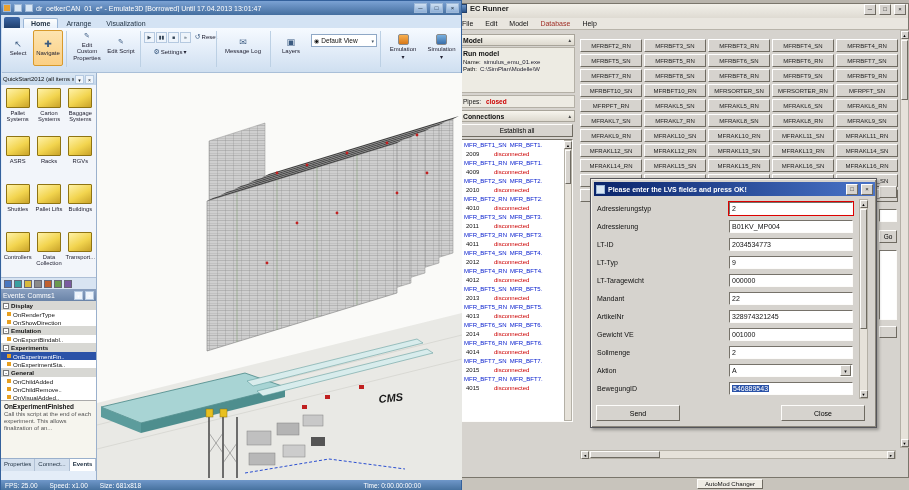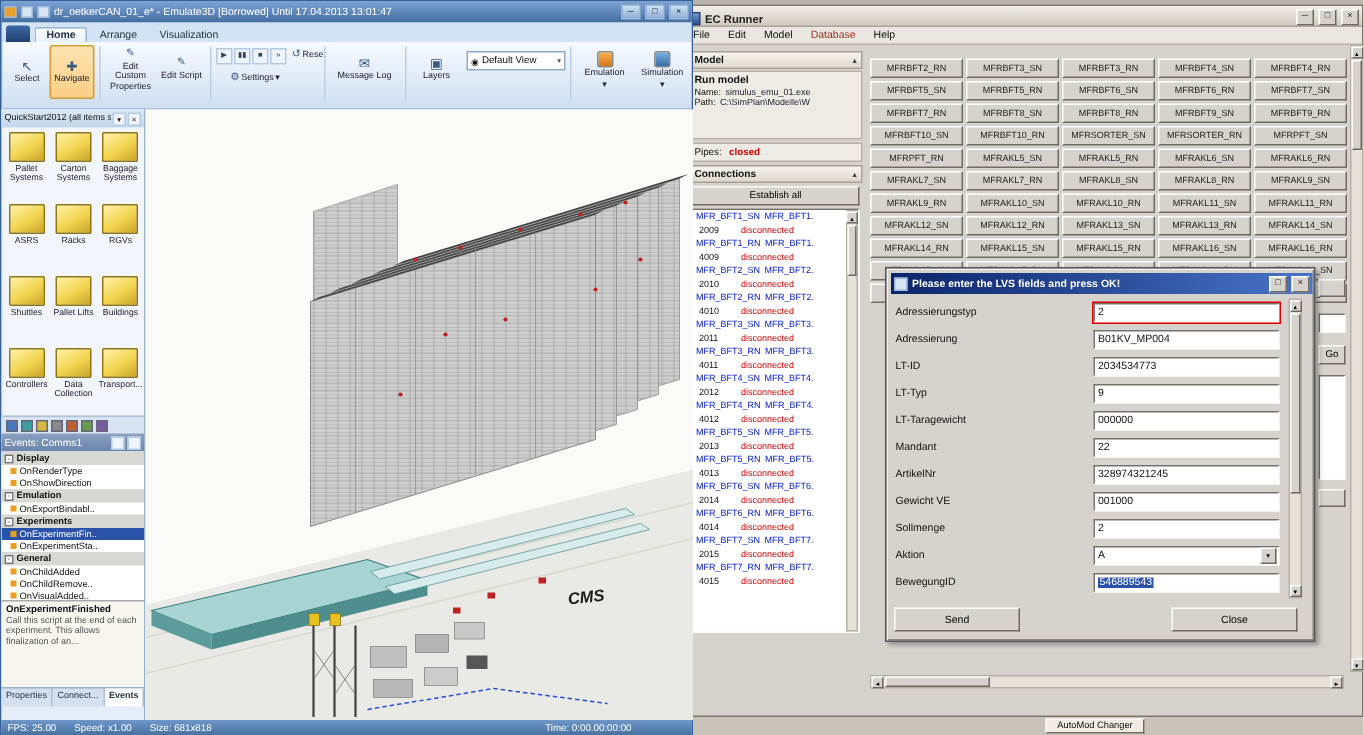--- a/index.html
+++ b/index.html
@@ -5,21 +5,21 @@
   *{margin:0;padding:0;box-sizing:border-box;font-family:"Liberation Sans",sans-serif;}
   button{font-family:inherit;cursor:default;}
   #root{position:relative;width:909px;height:490px;background:#b8b4ac;overflow:hidden;font-size:7px;color:#111;}
   .abs{position:absolute;}
   .bout{background:#d6d3ce;border:1px solid;border-color:#fdfcfa #6e6a61 #6e6a61 #fdfcfa;}
   .bin{background:#fff;border:1px solid;border-color:#76726a #fdfcfa #fdfcfa #76726a;}
   .nowrap{white-space:nowrap;overflow:hidden;}
 
   
   #ecr{left:455px;top:3px;width:454px;height:475px;background:#d6d3ce;border:1px solid #7a766c;z-index:1;}
-  #ecr-title{position:absolute;left:0;top:0;width:100%;height:14px;background:linear-gradient(#f2f0ea,#cfcabf);display:flex;align-items:flex-end;gap:3px;padding:0 2px;border-bottom:1px solid #a8a49a;}
+  #ecr-title{position:absolute;left:0;top:0;width:100%;height:26px;background:linear-gradient(#f2f0ea,#cfcabf);display:flex;align-items:flex-start;gap:3px;padding:0 2px;border-bottom:1px solid #a8a49a;}
   #ecr-title .ttl{font-weight:bold;font-size:7.5px;color:#222;flex:1;}
   .appico{width:9px;height:9px;background:linear-gradient(#6f97c9,#2a5288);border:1px solid #24406a;}
   .winbtn2{width:12px;height:11px;background:#d6d3ce;border:1px solid;border-color:#fff #6e6a61 #6e6a61 #fff;font-size:6px;line-height:9px;text-align:center;color:#222;}
   #ecr-menu{position:absolute;left:0;top:14px;width:100%;height:12px;background:#e9e6df;border-bottom:1px solid #b8b4aa;display:flex;align-items:center;}
   .menuitem{padding:1px 6px;font-size:7px;color:#111;}
   .menuitem.accent{color:#a03028;}
   .ghead{background:linear-gradient(#f7f5ee,#ddd9cf);border:1px solid #a8a49a;font-weight:bold;font-size:6.8px;display:flex;align-items:center;padding:0 3px;}
   .ghead .lbl{flex:1;}
   .gicon{font-size:5px;color:#444;}
   #model-box{left:3px;top:43px;width:116px;height:46px;background:#edebe3;border:1px solid #b4b0a6;padding:2px 3px;}

